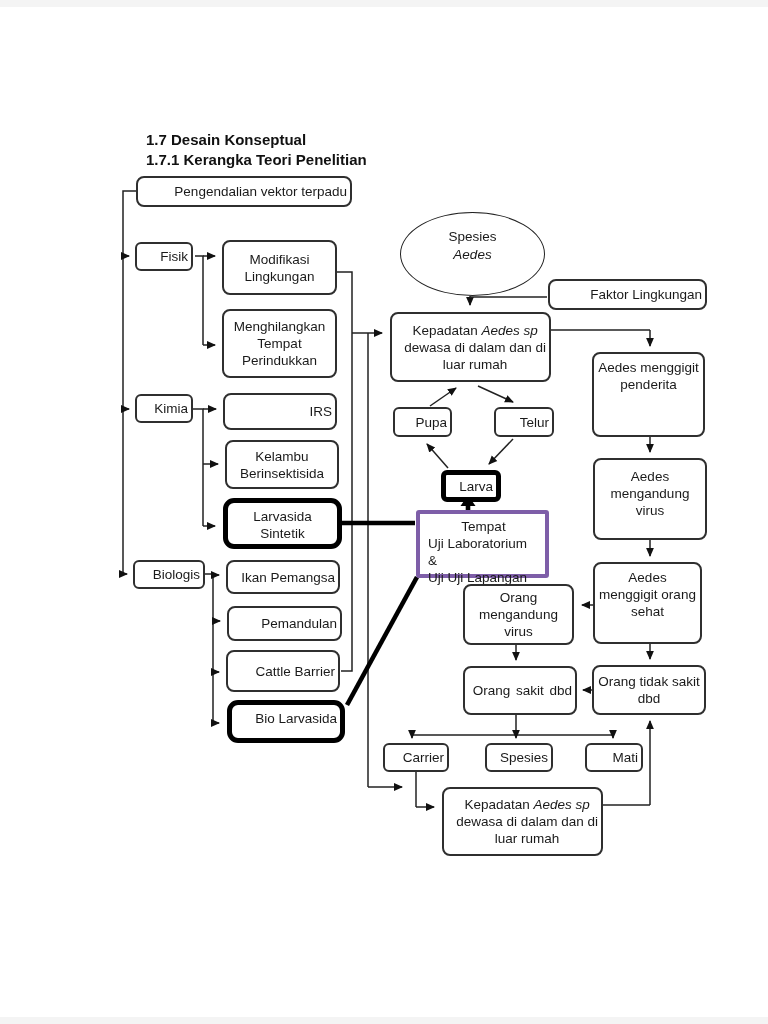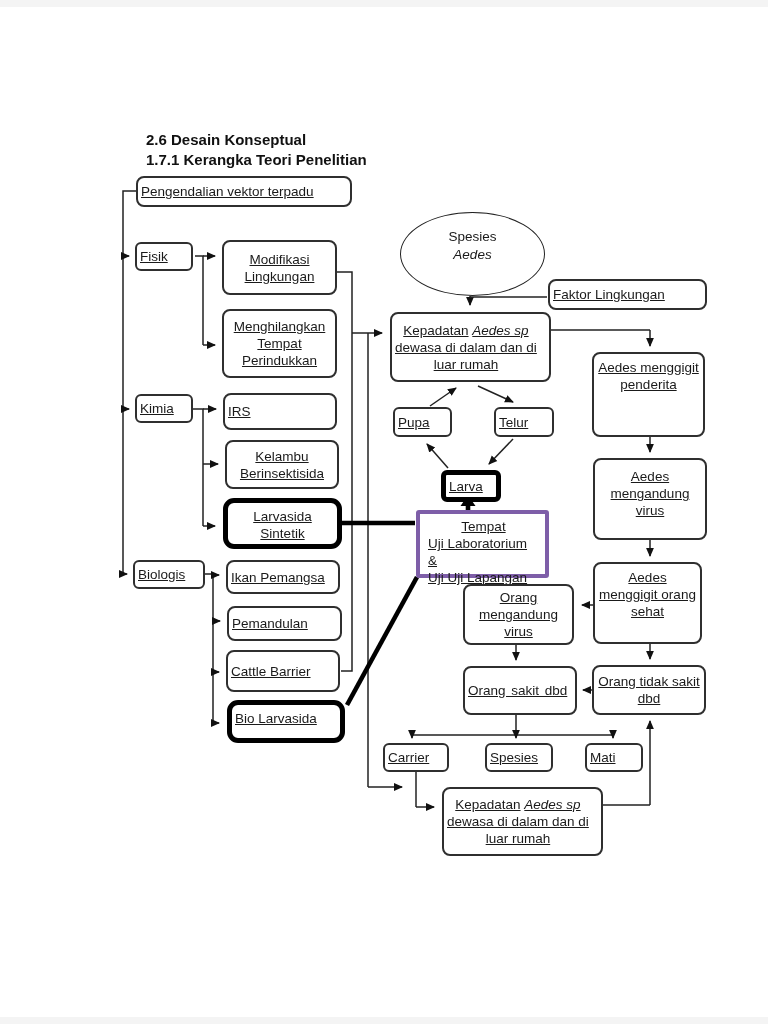--- a/index.html
+++ b/index.html
@@ -4,22 +4,22 @@
 <style>
   html,body{margin:0;padding:0;}
   body{width:768px;height:1024px;position:relative;background:#ffffff;
        font-family:"Liberation Sans", sans-serif;color:#1a1a1a;overflow:hidden;}
   .page-edge{position:absolute;left:0;width:768px;height:7px;background:#f4f4f4;}
   .edge-top{top:0;} .edge-bottom{bottom:0;}
   .title{position:absolute;left:146px;top:130px;width:340px;font-size:15px;
          font-weight:bold;line-height:1.35;color:#111;}
   svg.wires{position:absolute;left:0;top:0;pointer-events:none;}
   .b{position:absolute;box-sizing:border-box;background:#fff;border:2px solid #2f2f2f;
-     border-radius:8px;display:flex;align-items:center;justify-content:flex-start;
-     text-align:center;font-size:13.5px;line-height:1.26;padding:2px 3px;text-decoration:underline;}
+     border-radius:8px;display:flex;align-items:center;justify-content:flex-end;
+     text-align:center;font-size:13.5px;line-height:1.26;padding:2px 3px;}
   .b.top-al{align-items:flex-start;padding-top:5px;}
   .b.thick{border:5px solid #000;border-radius:11px;}
   .b.small{border-radius:6px;}
   .ellipse{position:absolute;box-sizing:border-box;background:#fff;border:1.6px solid #222;
      border-radius:50%;display:flex;flex-direction:column;align-items:center;
      justify-content:center;text-align:center;font-size:13.5px;line-height:1.3;
      padding-bottom:16px;}
   .purple{border:4px solid #7e5ea8;border-radius:3px;display:block;text-align:left;
      padding:4px 6px 4px 8px;}
   .purple .c{text-align:center;}
@@ -28,21 +28,21 @@
   .wsp{word-spacing:4px;}
   .wsp2{word-spacing:2px;}
 </style>
 </head>
 <body>
 
 <div class="page-edge edge-top"></div>
 <div class="page-edge edge-bottom"></div>
 
 <div class="title">
-  <div>2.6 Desain Konseptual</div>
+  <div>1.7 Desain Konseptual</div>
   <div>1.7.1 Kerangka Teori Penelitian</div>
 </div>
 
 <svg class="wires" width="768" height="1024" viewBox="0 0 768 1024">
   <defs>
     <marker id="ah" markerUnits="userSpaceOnUse" markerWidth="11" markerHeight="10" refX="8" refY="4.5" orient="auto">
       <path d="M0,0.6 L9,4.5 L0,8.4 Z" fill="#111"></path>
     </marker>
   </defs>
   <g stroke="#222" stroke-width="1.5" fill="none">

